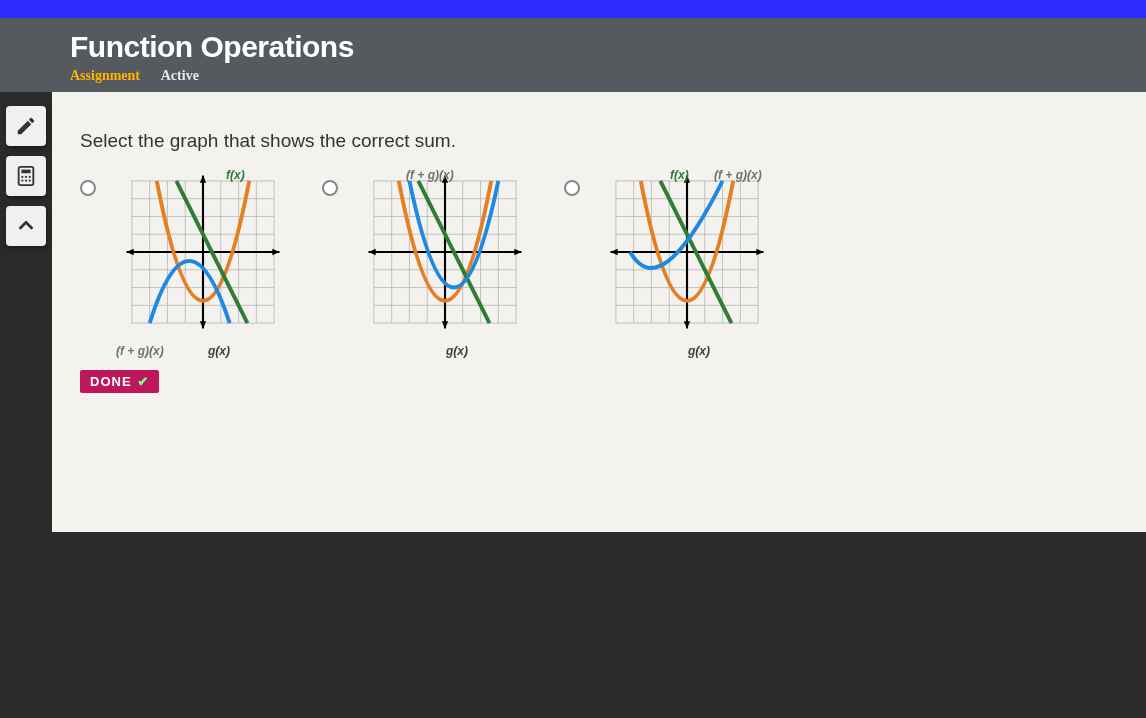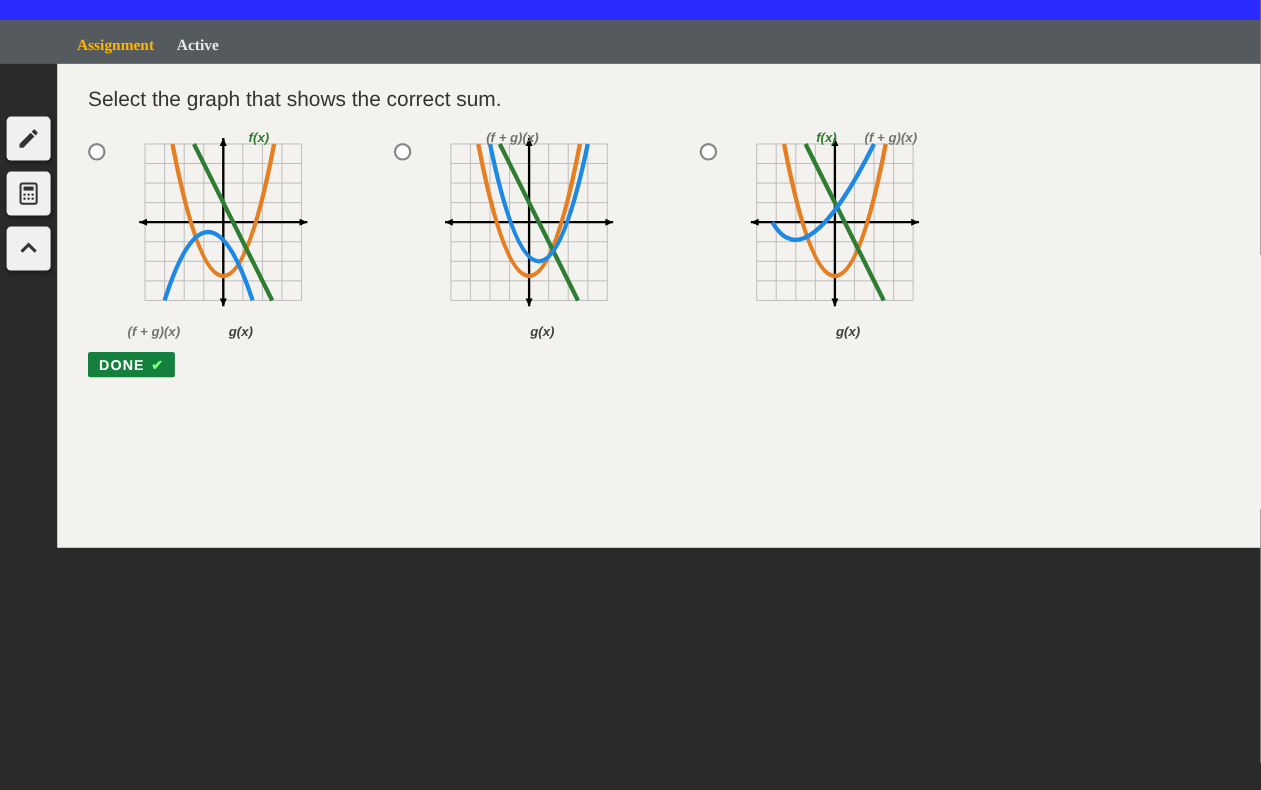--- a/index.html
+++ b/index.html
@@ -64,31 +64,31 @@
   }
   .section-title {
     background: #6a7178;
     color: #fff;
     padding: 24px 28px;
     font-size: 32px;
     font-weight: 800;
   }
   .question-panel {
     background: #f3f2ee;
-    padding: 22px 28px 120px 28px;
+    padding: 38px 28px 120px 28px;
     min-height: 440px;
   }
   .prompt {
     font-size: 19px;
     color: #333;
     margin-bottom: 20px;
   }
   .options {
     display: flex;
-    gap: 60px;
+    gap: 24px;
     align-items: center;
     flex-wrap: nowrap;
   }
   .option {
     display: flex;
     align-items: flex-start;
     gap: 12px;
   }
   .radio {
     width: 16px;
@@ -115,41 +115,42 @@
     font-style: italic;
     white-space: nowrap;
   }
   .lbl-f    { color: #2e7d32; }
   .lbl-g    { color: #404040; }
   .lbl-sum  { color: #737373; }
   .done-btn {
     margin-top: 18px;
     display: inline-flex;
     align-items: center;
-    background: #15803d;
+    background: #be185d;
     color: #fff;
     font-weight: 800;
     font-size: 13px;
     padding: 4px 10px;
     border-radius: 2px;
     letter-spacing: 1px;
     cursor: pointer;
   }
   .done-btn .chk {
     margin-left: 6px;
     color: #7cff7c;
     font-weight: 900;
   }
 </style>
 </head>
 <body>
 
 <div class="top-bar"></div>
 
 <div class="header">
+  <h1>Function Operations</h1>
   <div class="sub">
     <span class="assign">Assignment</span>
     <span class="status">Active</span>
   </div>
 </div>
 
 <div class="sidetools">
   <div class="tool-btn">
     <svg viewBox="0 0 24 24">
         <path fill="#333" d="M3 17.25V21h3.75l11-11-3.75-3.75-11 11zM20.7 7.04a1 1 0 0 0 0-1.41l-2.34-2.34a1 1 0 0 0-1.41 0l-1.83 1.83 3.75 3.75 1.83-1.83z"></path>

